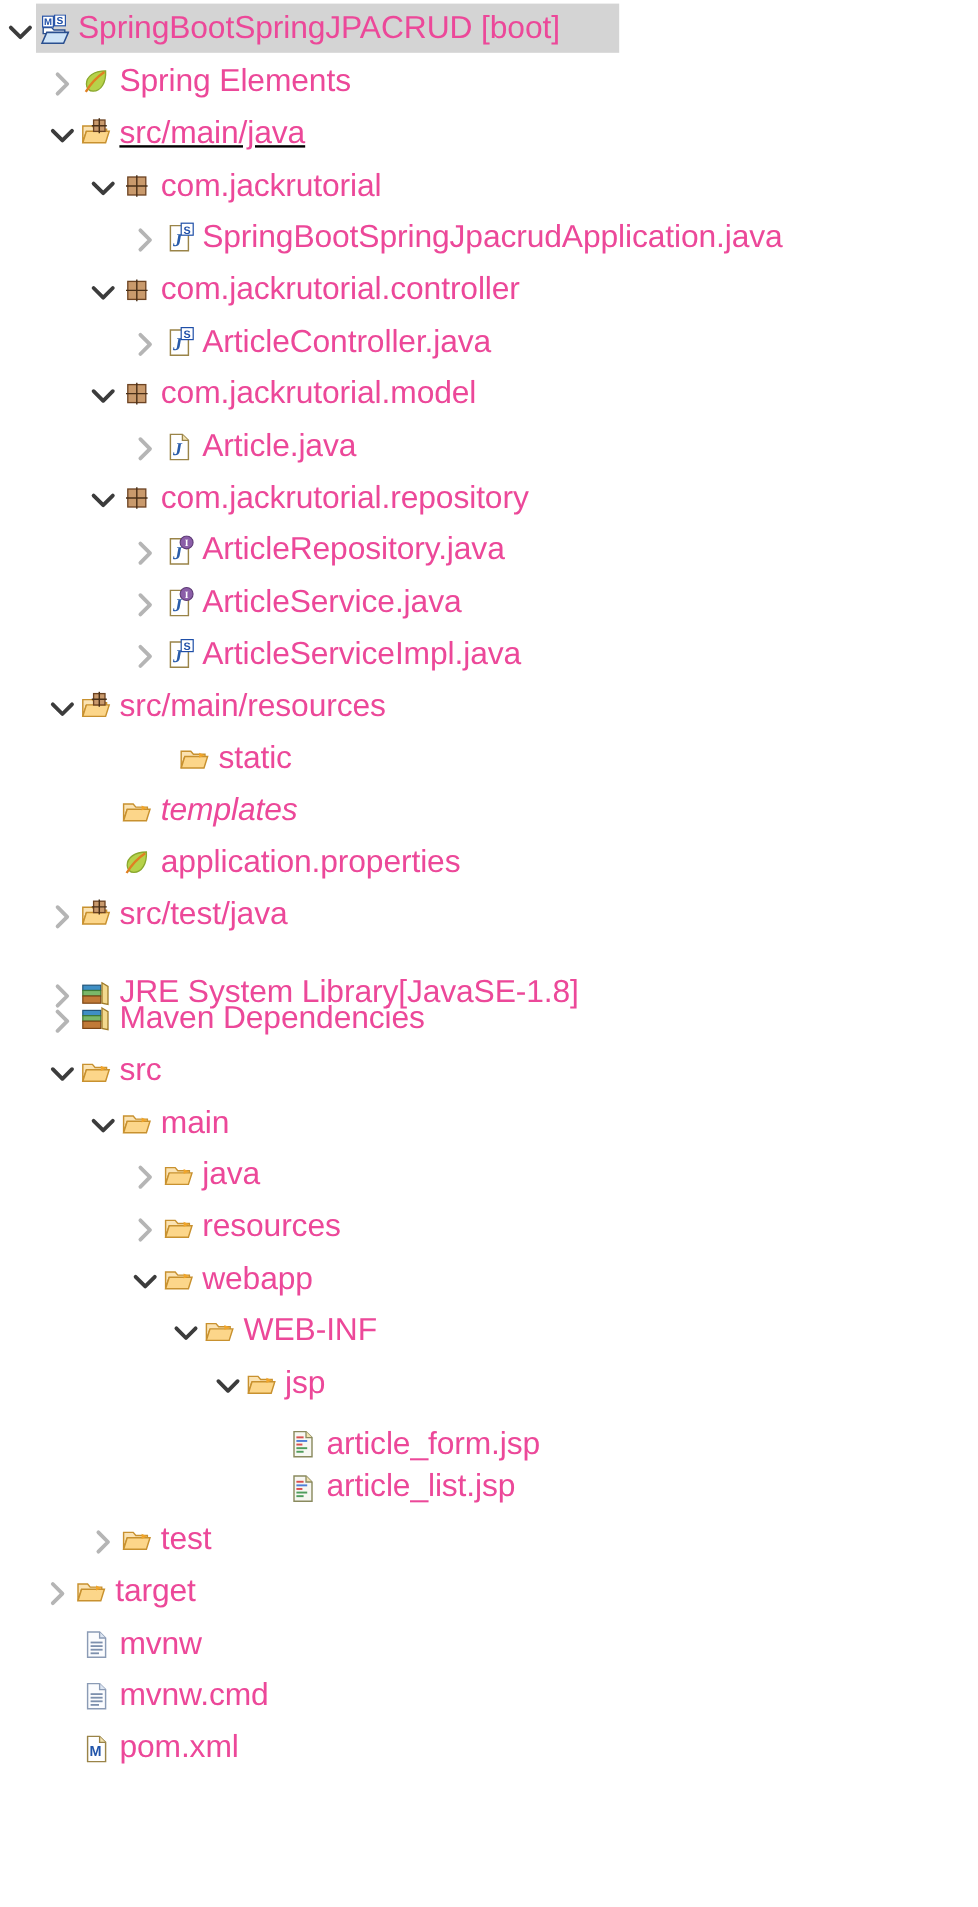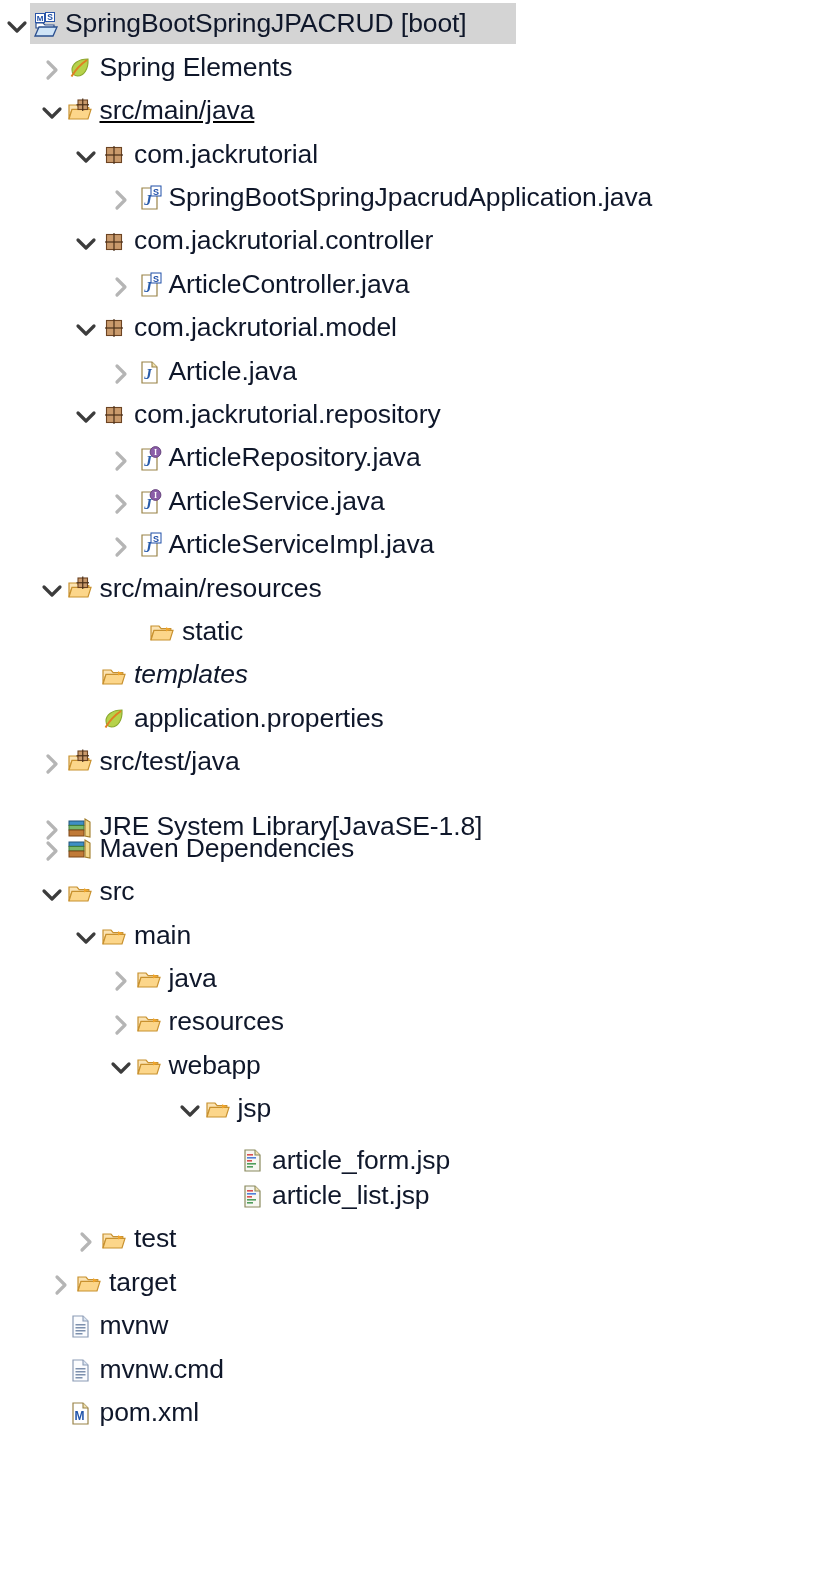--- a/index.html
+++ b/index.html
@@ -44,21 +44,21 @@
   
   .twisty {
     width: 30px;
     height: 30px;
     flex: 0 0 30px;
     position: relative;
   }
   .twisty svg { display: block; position:absolute; top:5px; left:4px; }
   .label {
     font-size: 26.5px;
-    color: #0f172a;
+    color: #ec4899;
     letter-spacing: -0.1px;
     padding-left: 2px;
     line-height: 1;
   }
   .icon {
     width: 30px;
     height: 30px;
     flex: 0 0 30px;
     position: relative;
     margin-right: 3px;
@@ -500,20 +500,37 @@
           <svg width="26" height="26" viewBox="0 0 26 26">
             <path d="M2 7 h8 l2.2 2.6 h9.6 v2.4 h-17 L2 21 Z" fill="#fbe3b3" stroke="#c8912f" stroke-width="1.2"></path>
             <path d="M2 21 L5 11.4 h19 L21 21 Z" fill="#fcd68a" stroke="#c8912f" stroke-width="1.2"></path>
             <path d="M17 8.2 l4.6 2.1 l-4.6 2.1 z" fill="#f0a52b"></path>
           </svg>
         </span>
         <span class="label">webapp</span>
       </div>
     </div>
     <div class="row">
+      <div class="content" style="padding-left: 138px;">
+        <span class="twisty">
+          <svg width="26" height="26" viewBox="0 0 26 26">
+            <path d="M5 9 L13 17 L21 9" fill="none" stroke="#3c3c3c" stroke-width="3.2" stroke-linecap="round" stroke-linejoin="round"></path>
+          </svg>
+        </span>
+        <span class="icon">
+          <svg width="26" height="26" viewBox="0 0 26 26">
+            <path d="M2 7 h8 l2.2 2.6 h9.6 v2.4 h-17 L2 21 Z" fill="#fbe3b3" stroke="#c8912f" stroke-width="1.2"></path>
+            <path d="M2 21 L5 11.4 h19 L21 21 Z" fill="#fcd68a" stroke="#c8912f" stroke-width="1.2"></path>
+            <path d="M17 8.2 l4.6 2.1 l-4.6 2.1 z" fill="#f0a52b"></path>
+          </svg>
+        </span>
+        <span class="label">WEB-INF</span>
+      </div>
+    </div>
+    <div class="row">
       <div class="content" style="padding-left: 172.5px;">
         <span class="twisty">
           <svg width="26" height="26" viewBox="0 0 26 26">
             <path d="M5 9 L13 17 L21 9" fill="none" stroke="#3c3c3c" stroke-width="3.2" stroke-linecap="round" stroke-linejoin="round"></path>
           </svg>
         </span>
         <span class="icon">
           <svg width="26" height="26" viewBox="0 0 26 26">
             <path d="M2 7 h8 l2.2 2.6 h9.6 v2.4 h-17 L2 21 Z" fill="#fbe3b3" stroke="#c8912f" stroke-width="1.2"></path>
             <path d="M2 21 L5 11.4 h19 L21 21 Z" fill="#fcd68a" stroke="#c8912f" stroke-width="1.2"></path>
@@ -568,21 +585,21 @@
           <svg width="26" height="26" viewBox="0 0 26 26">
             <path d="M2 7 h8 l2.2 2.6 h9.6 v2.4 h-17 L2 21 Z" fill="#fbe3b3" stroke="#c8912f" stroke-width="1.2"></path>
             <path d="M2 21 L5 11.4 h19 L21 21 Z" fill="#fcd68a" stroke="#c8912f" stroke-width="1.2"></path>
             <path d="M17 8.2 l4.6 2.1 l-4.6 2.1 z" fill="#f0a52b"></path>
           </svg>
         </span>
         <span class="label">test</span>
       </div>
     </div>
     <div class="row">
-      <div class="content" style="padding-left: 44px;">
+      <div class="content" style="padding-left: 31px;">
         <span class="twisty">
           <svg width="26" height="26" viewBox="0 0 26 26">
             <path d="M9 5 L17 13 L9 21" fill="none" stroke="#b5b5b5" stroke-width="3.2" stroke-linecap="round" stroke-linejoin="round"></path>
           </svg>
         </span>
         <span class="icon">
           <svg width="26" height="26" viewBox="0 0 26 26">
             <path d="M2 7 h8 l2.2 2.6 h9.6 v2.4 h-17 L2 21 Z" fill="#fbe3b3" stroke="#c8912f" stroke-width="1.2"></path>
             <path d="M2 21 L5 11.4 h19 L21 21 Z" fill="#fcd68a" stroke="#c8912f" stroke-width="1.2"></path>
             <path d="M17 8.2 l4.6 2.1 l-4.6 2.1 z" fill="#f0a52b"></path>

